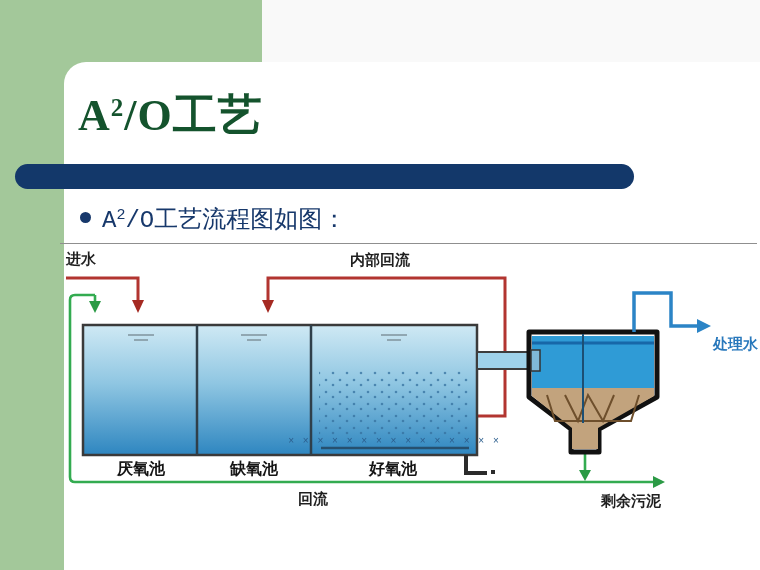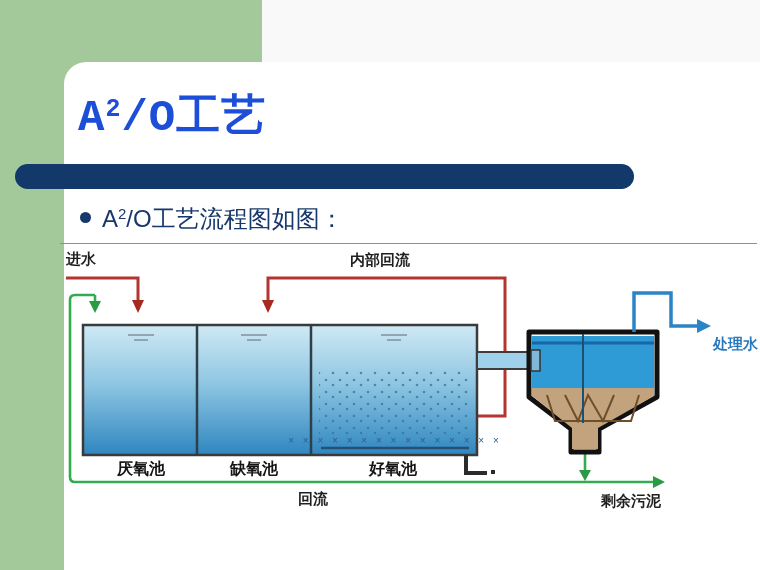--- a/index.html
+++ b/index.html
@@ -11,34 +11,34 @@
   .top-right-bg{
     position:absolute;left:262px;top:0;width:498px;height:64px;
     background:#f9f9f9;
   }
   .panel{
     position:absolute;left:64px;top:62px;width:696px;height:508px;
     background:#ffffff;border-top-left-radius:22px;
   }
   .slide-title{
     position:absolute;left:78px;top:86px;width:560px;
-    font-family:Liberation Mono, monospace;
-    color:#1d4ed8;font-size:44px;font-weight:600;letter-spacing:1px;
+    font-family:Liberation Serif, serif;
+    color:#14532d;font-size:44px;font-weight:600;letter-spacing:1px;
     white-space:nowrap;
   }
   .slide-title .sup{
     font-size:25px;vertical-align:14px;font-weight:600;
   }
   .accent-bar{
     position:absolute;left:15px;top:164px;width:619px;height:25px;
     background:#13386a;border-radius:13px;
   }
   .bullet-row{
     position:absolute;left:80px;top:203px;width:640px;
-    font-family:Liberation Sans, sans-serif;
+    font-family:Liberation Mono, monospace;
     color:#17386b;font-size:24px;white-space:nowrap;
   }
   .bullet-dot{
     display:inline-block;width:11px;height:11px;border-radius:50%;
     background:#17386b;margin-right:11px;vertical-align:4px;
   }
   .bullet-row .sup{font-size:15px;vertical-align:8px;}
   .separator{
     position:absolute;left:60px;top:243px;width:697px;height:1px;
     background:#8f8f8f;

